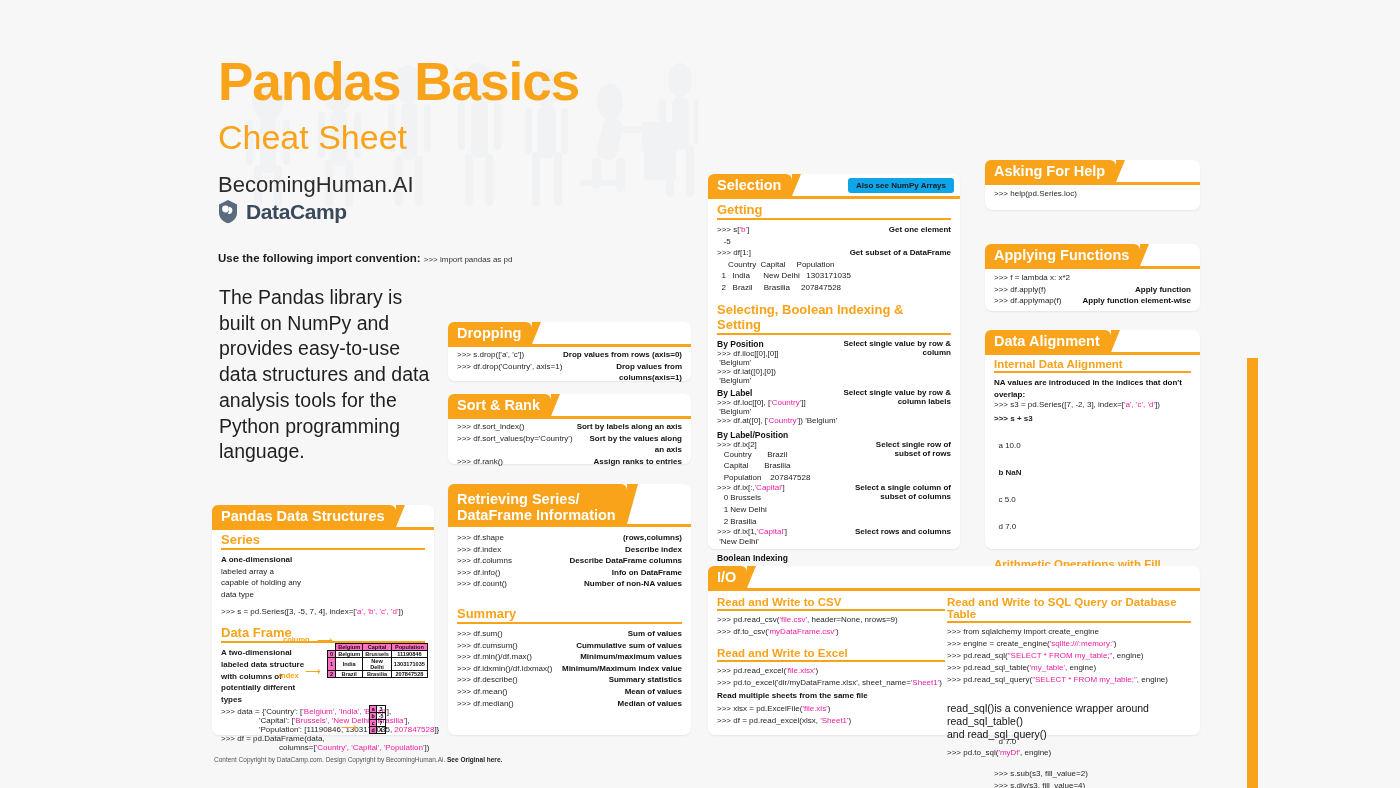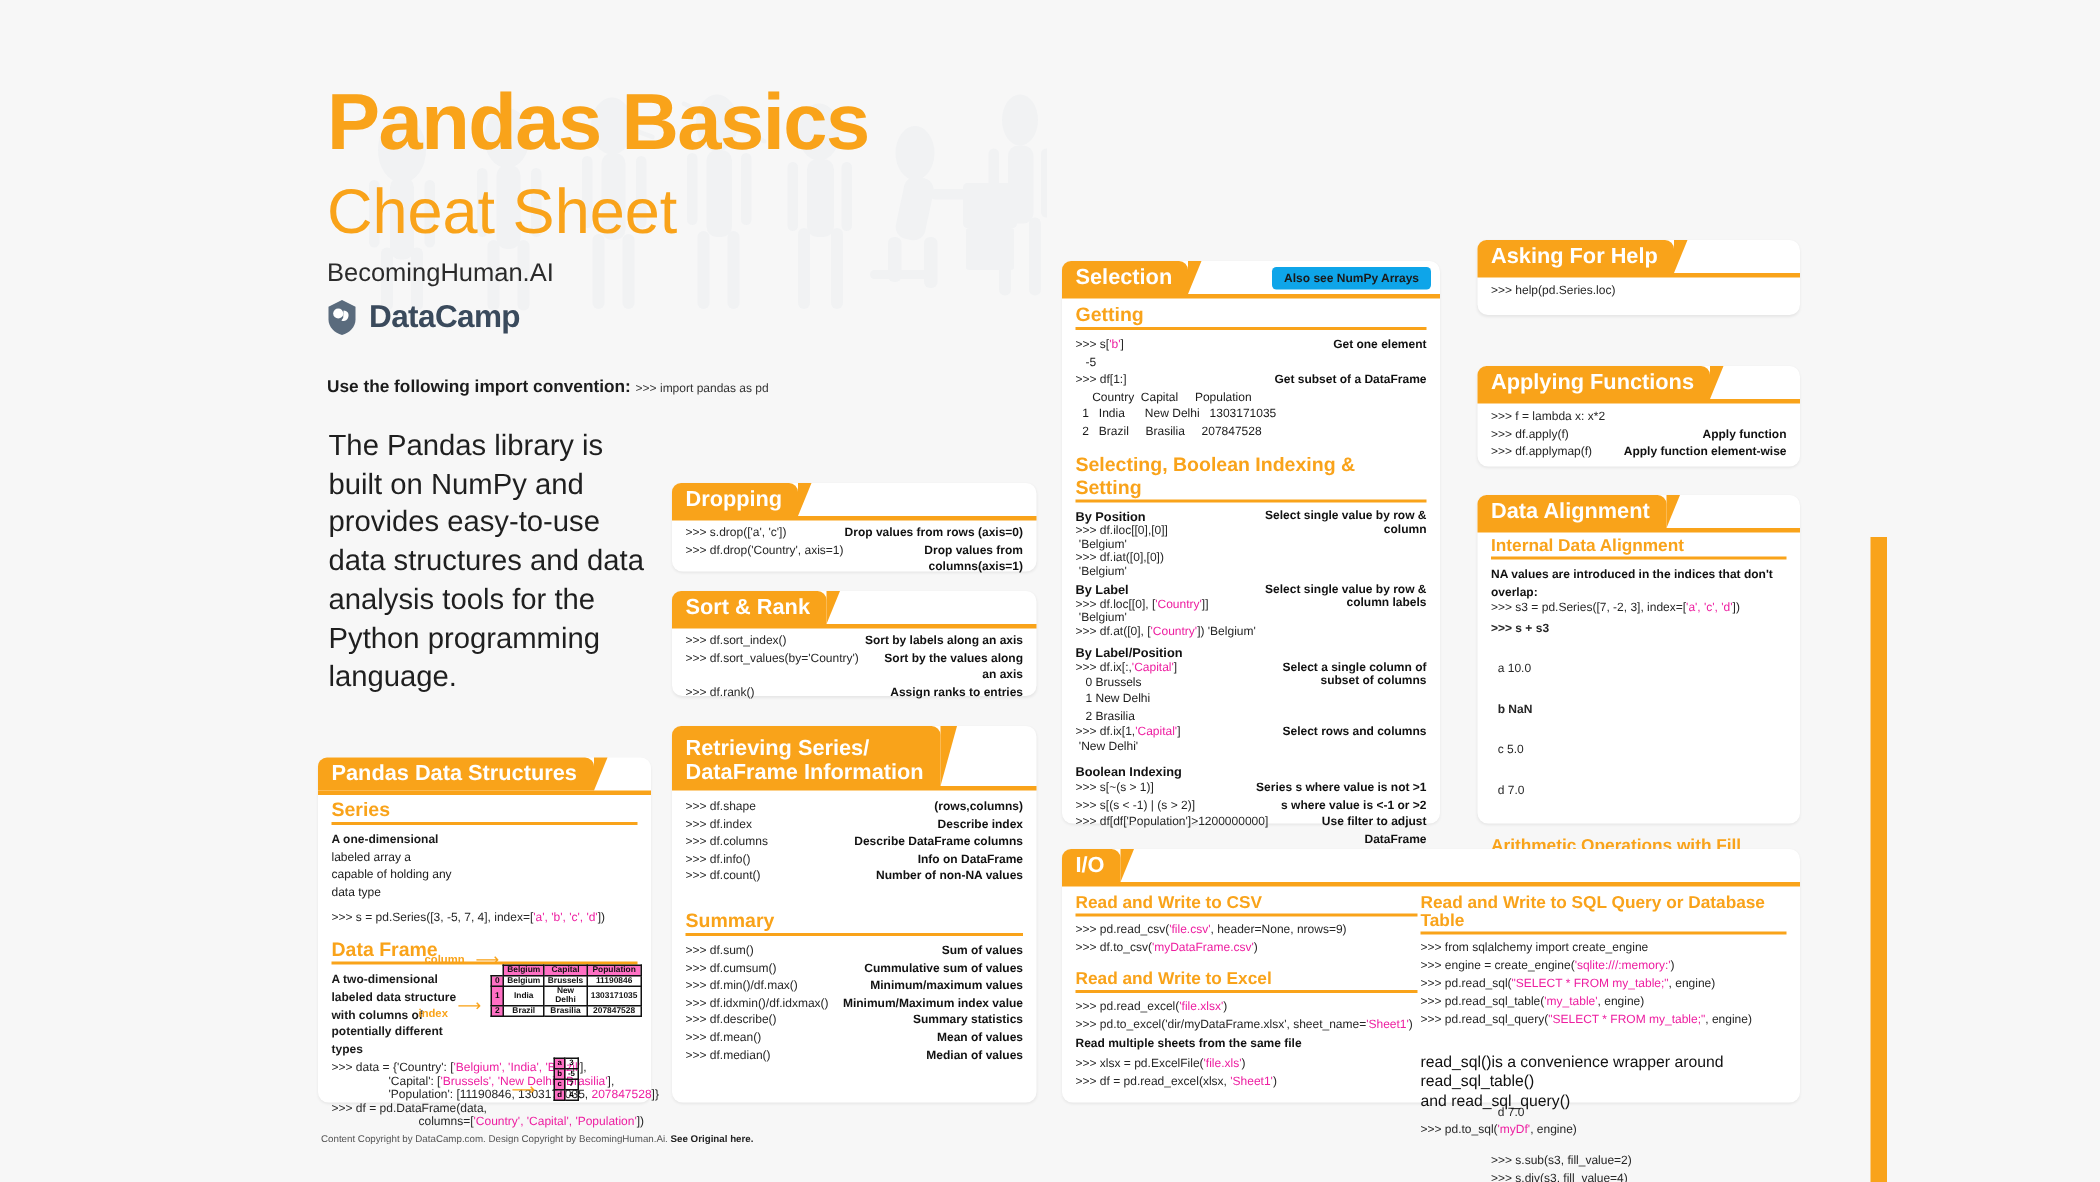--- a/index.html
+++ b/index.html
@@ -15,25 +15,25 @@
   .evo { position: absolute; left: 228px; top: 40px; width: 470px; height: 180px; opacity: .13; }
 
   
   .title-main {
     position: absolute; left: 218px; top: 55px;
     font-size: 53px; font-weight: bold; color: #F9A31A; letter-spacing: -1px;
     line-height: 1;
   }
   .title-sub {
     position: absolute; left: 218px; top: 120px;
-    font-size: 42px; font-weight: normal; color: #F9A31A; line-height: 1;
+    font-size: 34px; font-weight: normal; color: #F9A31A; line-height: 1;
   }
   .brand {
     position: absolute; left: 218px; top: 172px;
-    font-size: 17px; color: #2b2b2b;
+    font-size: 22px; color: #2b2b2b;
   }
   .dclogo { position: absolute; left: 217px; top: 199px; display: flex; align-items: center; gap: 7px; }
   .dclogo .mark { width: 22px; height: 25px; }
   .dclogo .txt { font-size: 21px; font-weight: bold; color: #3a4a5c; letter-spacing: -.4px; }
 
   .import-line {
     position: absolute; left: 218px; top: 252px;
     font-size: 11.5px; color: #1c1c1c;
   }
   .import-line b { font-weight: bold; }
@@ -420,20 +420,30 @@
           <div class="code"> 'Belgium'</div>
           <div class="code"><span>&gt;&gt;&gt; df.at([0], [</span><span class="pink">'Country'</span><span>]) 'Belgium'</span></div>
         </div>
         <div class="desc" style="white-space:pre-line;">Select single value by row &amp;
 column labels</div>
       </div>
 
       <div class="sub-h">By Label/Position</div>
       <div style="display:flex; justify-content:space-between;">
         <div>
+          <div class="code">&gt;&gt;&gt; df.ix[2]</div>
+          <div class="plain">   Country       Brazil
+   Capital       Brasilia
+   Population    207847528</div>
+        </div>
+        <div class="desc" style="white-space:pre-line;">Select single row of
+subset of rows</div>
+      </div>
+      <div style="display:flex; justify-content:space-between;">
+        <div>
           <div class="code"><span>&gt;&gt;&gt; df.ix[:,</span><span class="pink">'Capital'</span><span>]</span></div>
           <div class="plain">   0 Brussels
    1 New Delhi
    2 Brasilia</div>
         </div>
         <div class="desc" style="white-space:pre-line;">Select a single column of
 subset of columns</div>
       </div>
       <div style="display:flex; justify-content:space-between;">
         <div>

